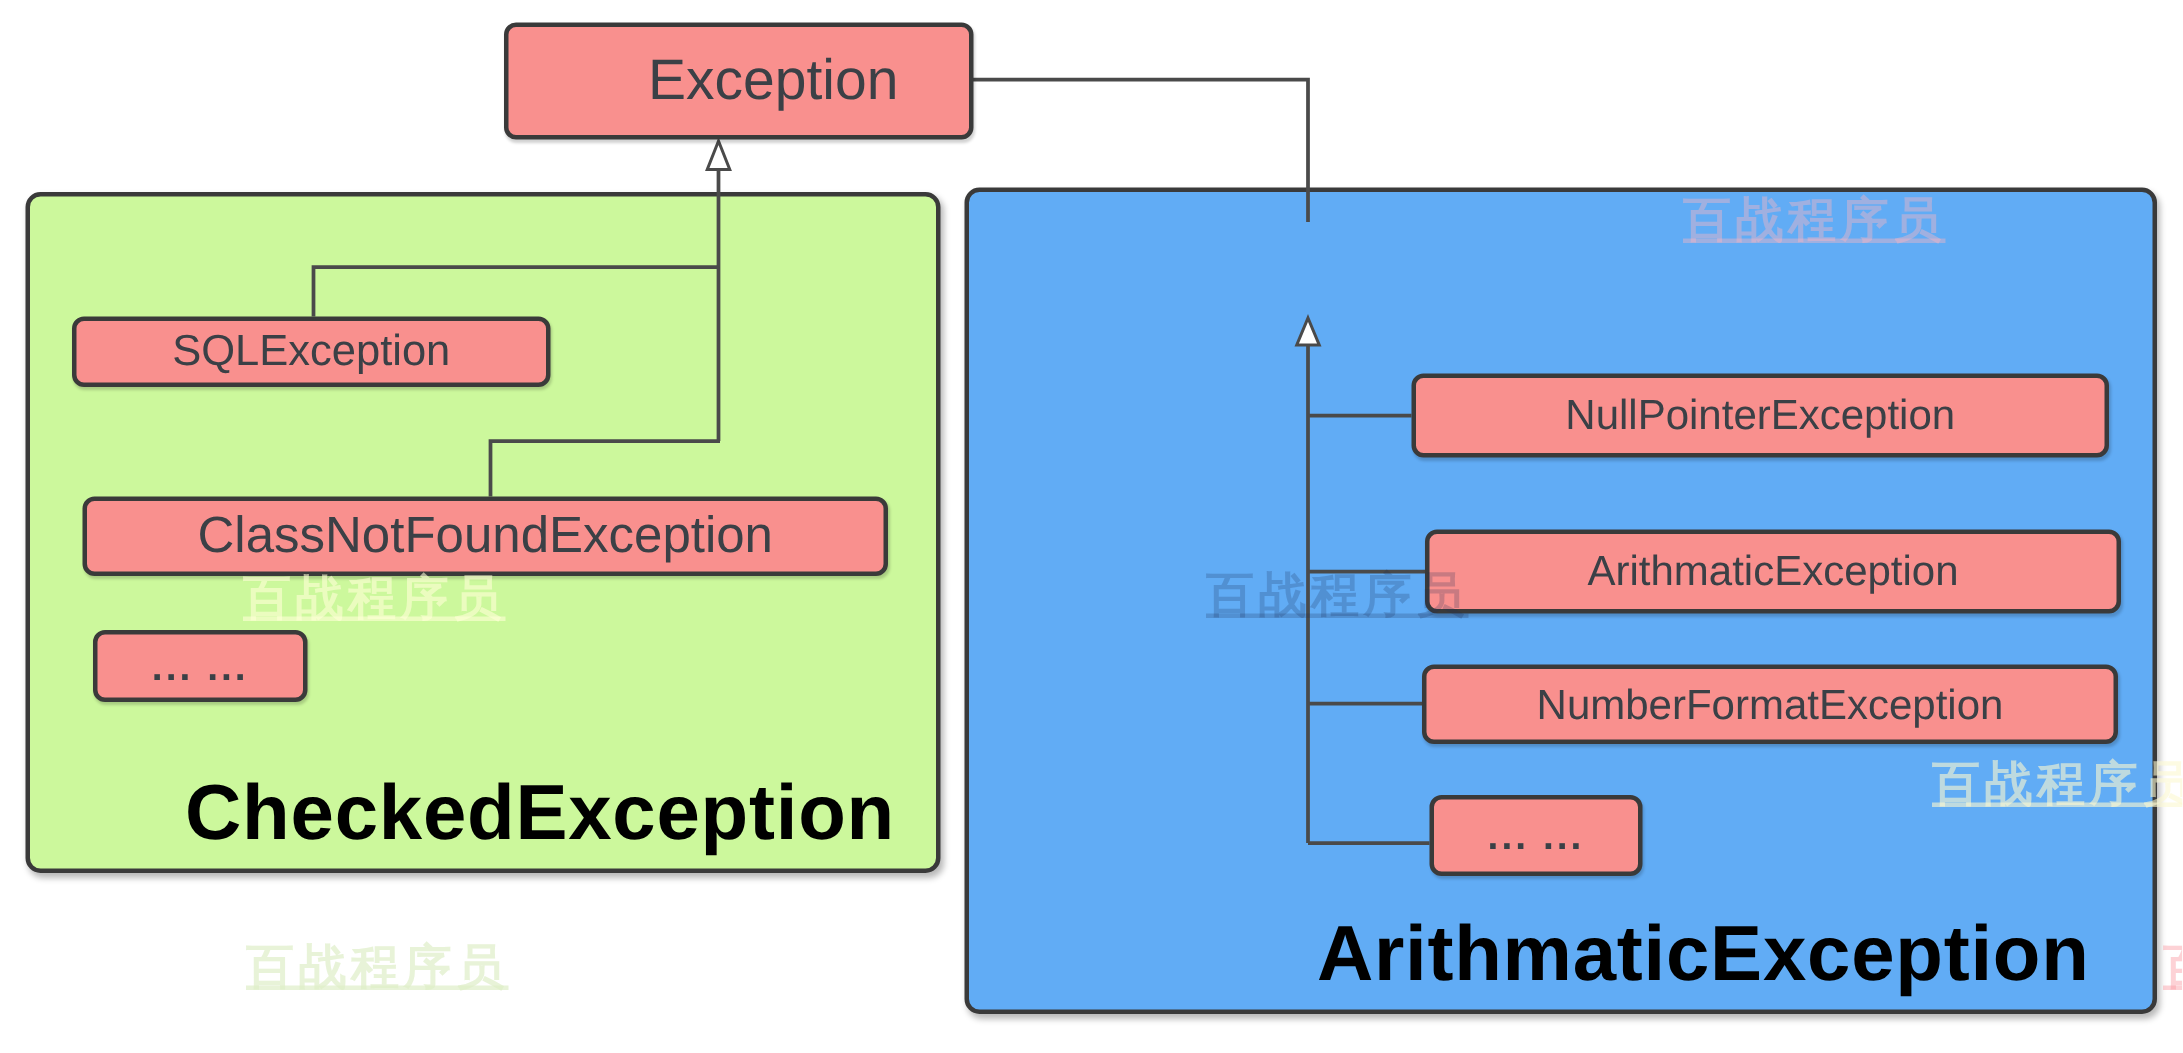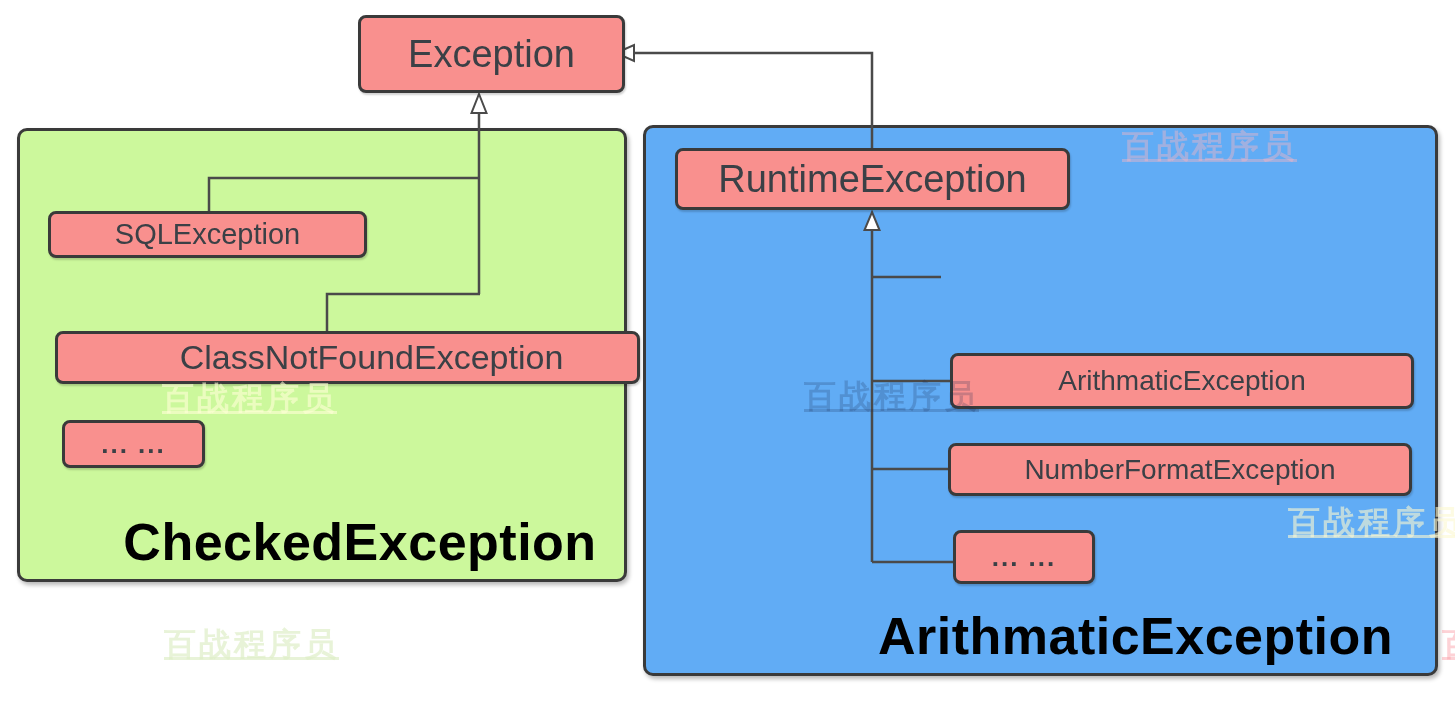--- a/index.html
+++ b/index.html
@@ -16,23 +16,23 @@
 
   #connectors { position:absolute; left:0; top:0; width:1455px; height:702px; }
   .link  { stroke:var(--line-color); stroke-width:2.5; fill:none; }
   .arrow { fill:#ffffff; stroke:var(--line-color); stroke-width:2; }
 
   .node {
     position:absolute; background:var(--node-fill); border:3px solid var(--node-border);
     border-radius:8px; display:flex; align-items:center; justify-content:center;
     color:var(--text-color); white-space:nowrap; box-shadow:1px 2px 2px rgba(0,0,0,0.18);
   }
-  #node-exception { left:358px; top:15px;  width:261px; height:72px; font-size:38px; }
+  #node-exception { left:336px; top:15px;  width:261px; height:72px; font-size:38px;padding-left:46px; }
   #node-sql       { left:48px;  top:211px; width:313px; height:41px; font-size:29px; }
-  #node-cnf       { left:55px;  top:331px; width:531px; height:47px; font-size:34px;padding-left:48px; }
+  #node-cnf       { left:55px;  top:331px; width:531px; height:47px; font-size:34px; }
   #node-gdots     { left:62px;  top:420px; width:137px; height:42px; font-size:26px; font-weight:bold; letter-spacing:2px; }
   #node-runtime   { left:675px; top:148px; width:389px; height:56px; font-size:38px; }
   #node-np        { left:941px; top:249px; width:459px; height:50px; font-size:28px; }
   #node-ar        { left:950px; top:353px; width:458px; height:50px; font-size:28px; }
   #node-nf        { left:948px; top:443px; width:458px; height:47px; font-size:28px; }
   #node-bdots     { left:953px; top:530px; width:136px; height:48px; font-size:26px; font-weight:bold; letter-spacing:2px; }
 
   .big-label {
     position:absolute; font-weight:bold; color:#000000; font-size:52px;
     white-space:nowrap; text-align:center; letter-spacing:0.5px;
@@ -75,21 +75,21 @@
     <path class="link" d="M872 469 H948"></path>
     <path class="link" d="M872 562 H953"></path>
   </svg>
 
   <div class="node" id="node-exception">Exception</div>
 
   <div class="node" id="node-sql">SQLException</div>
   <div class="node" id="node-cnf">ClassNotFoundException</div>
   <div class="node" id="node-gdots">... ...</div>
 
-  <div class="node" id="node-runtime">RuntimeException</div>
+  <div class="node" id="node-np">NullPointerException</div>
   <div class="node" id="node-ar">ArithmaticException</div>
   <div class="node" id="node-nf">NumberFormatException</div>
   <div class="node" id="node-bdots">... ...</div>
 
   <div class="big-label" id="label-checked">CheckedException</div>
   <div class="big-label" id="label-unchecked">ArithmaticException</div>
 
   <div class="watermark" id="wm-1">百战程序员</div>
   <div class="watermark" id="wm-2">百战程序员</div>
   <div class="watermark" id="wm-3">百战程序员</div>

